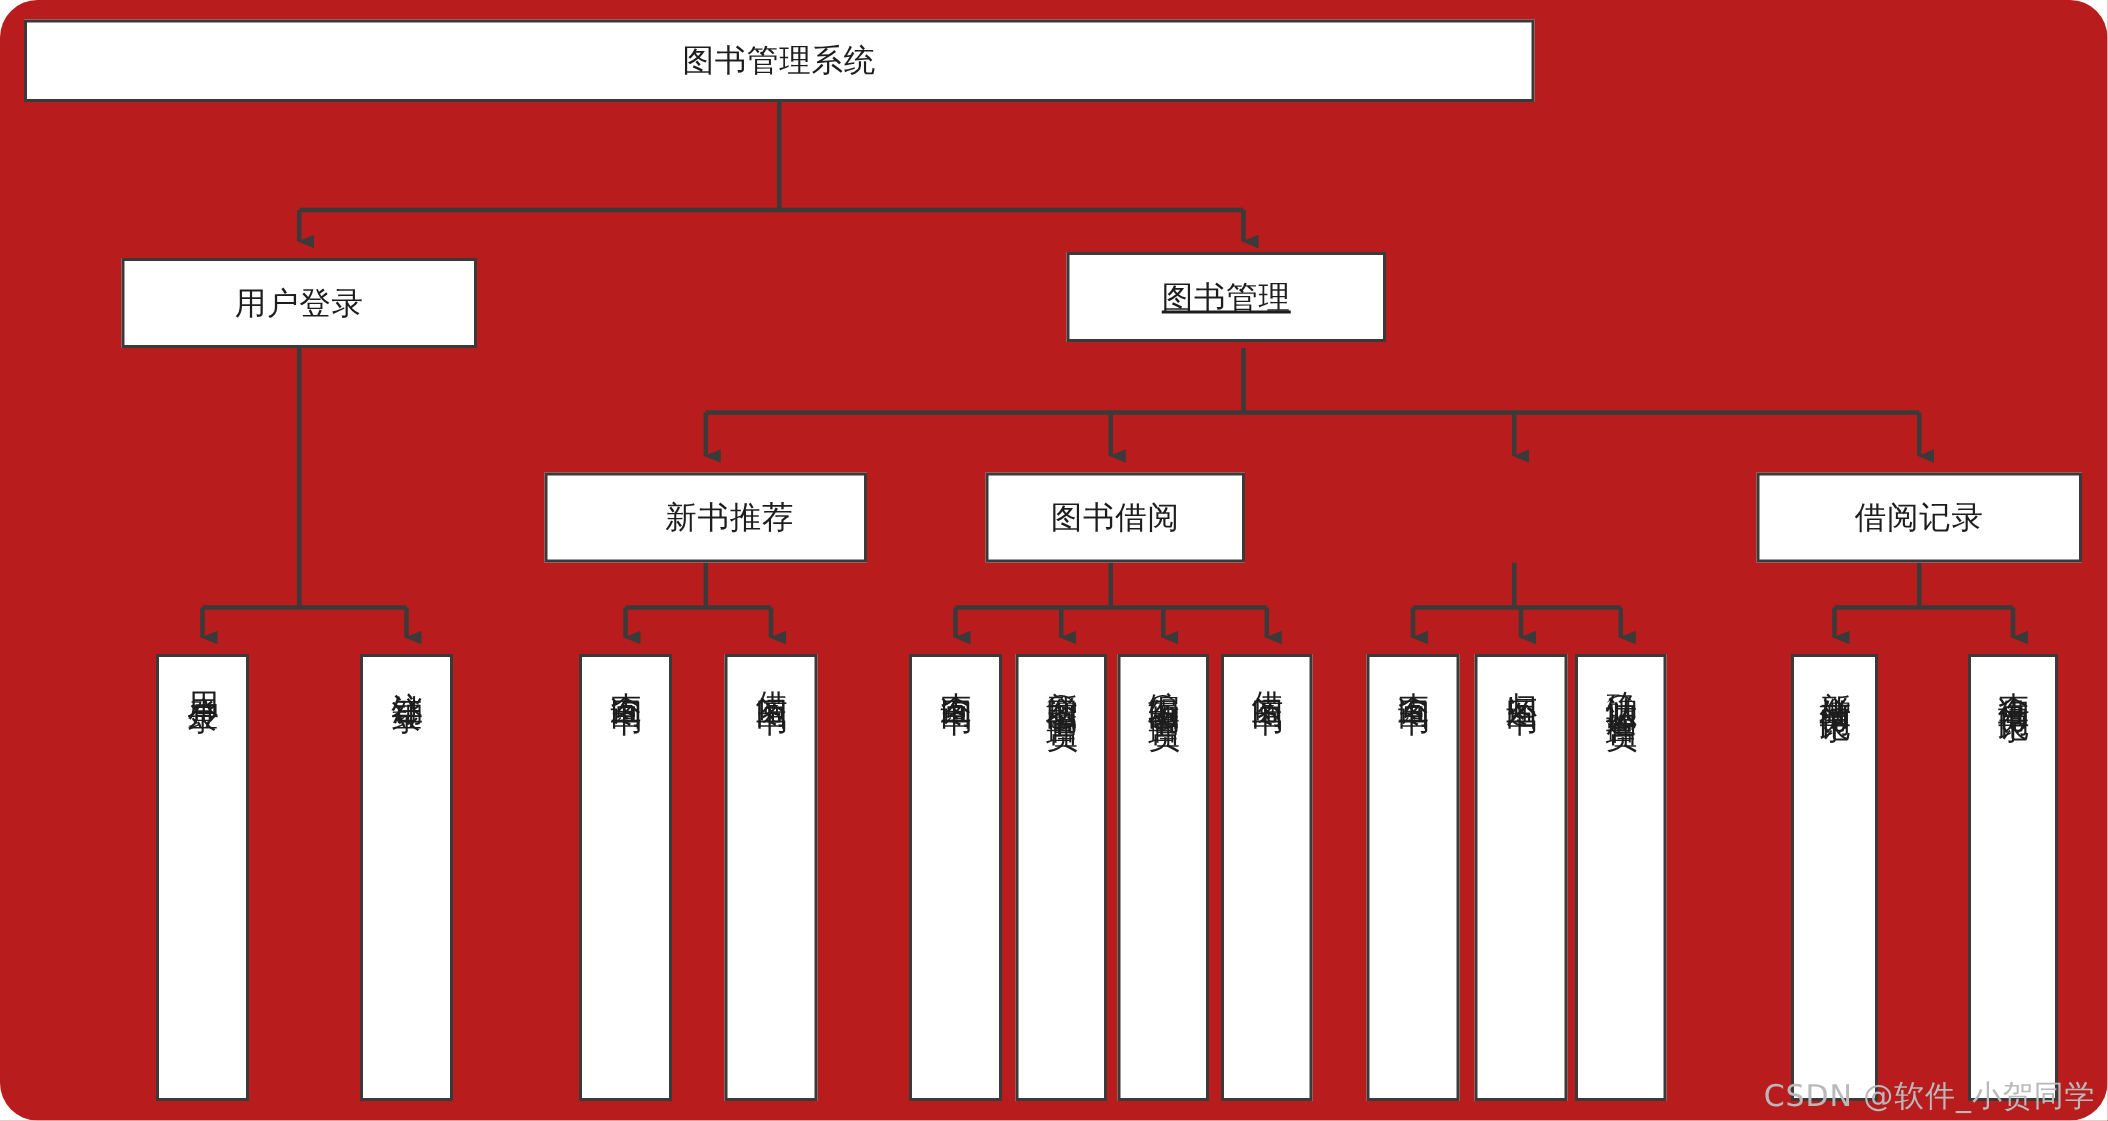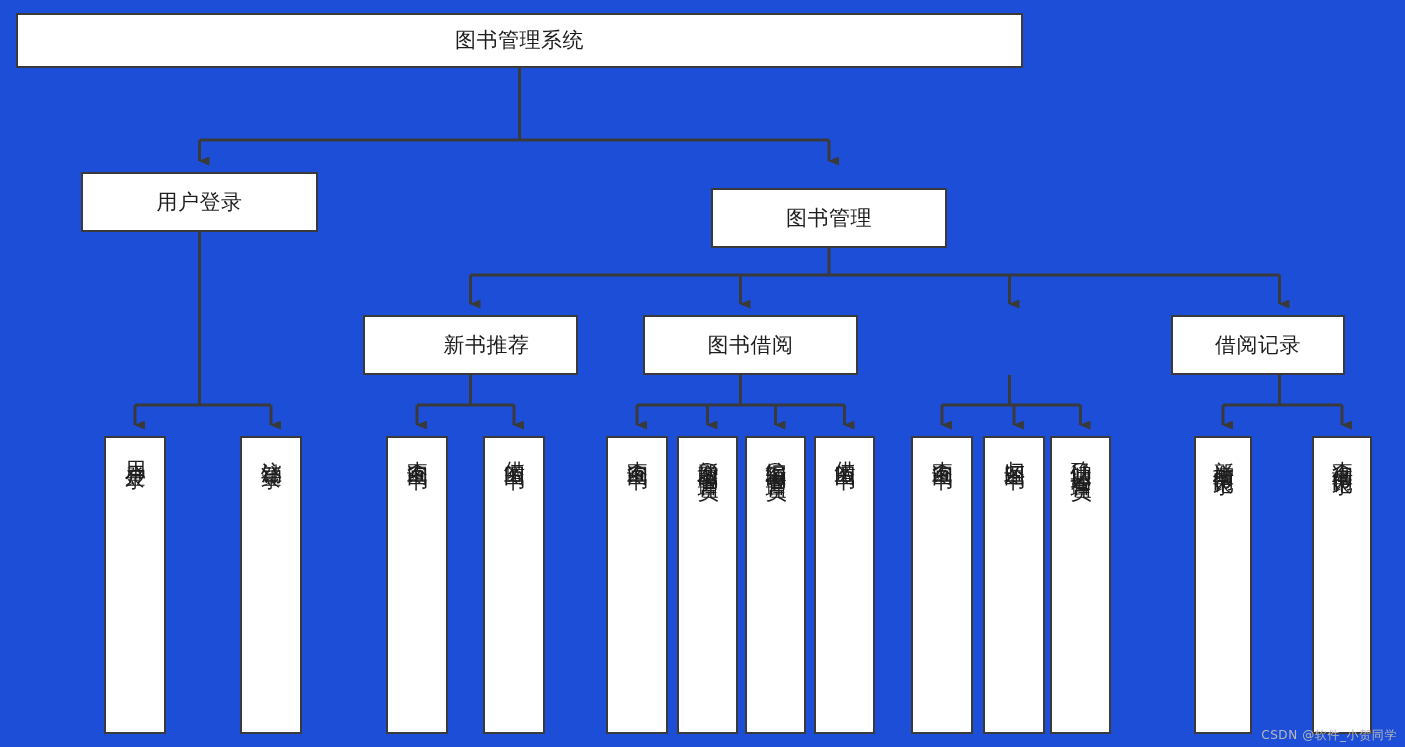--- a/index.html
+++ b/index.html
@@ -8,22 +8,23 @@
     padding: 0;
     background: #ffffff;
   }
   body {
     font-family: "DejaVu Sans", "Liberation Sans", sans-serif;
   }
   #diagram-root {
     position: relative;
     width: 1405px;
     height: 747px;
-    background: #1d4ed8;
+    background: #b91c1c;
     overflow: hidden;
+    border-radius: 25px;
   }
   #edge-layer {
     position: absolute;
     left: 0;
     top: 0;
     width: 1405px;
     height: 747px;
     pointer-events: none;
   }
   .node {
@@ -71,21 +72,21 @@
     text-orientation: upright;
     font-size: 21px;
     letter-spacing: 3px;
     line-height: 1;
     white-space: nowrap;
   }
   #watermark {
     position: absolute;
     right: 8px;
     bottom: 3px;
-    font-size: 12px;
+    font-size: 20px;
     color: #b9b9b9;
     letter-spacing: 0.6px;
     white-space: nowrap;
   }
 </style>
 </head>
 <body>
 
 <div id="diagram-root">
 
@@ -132,31 +133,31 @@
       </g>
   </svg>
 
   <div class="node root horiz">
     <span class="node-label">图书管理系统</span>
   </div>
 
   <div class="node lvl2 horiz" style="left:81px;top:172px;width:237px;">
     <span class="node-label">用户登录</span>
   </div>
-  <div class="node lvl2 horiz" style="left:711px;top:188px;width:236px;">
+  <div class="node lvl2 horiz" style="left:711px;top:168px;width:213px;text-decoration:underline;">
     <span class="node-label">图书管理</span>
   </div>
 
   <div class="node lvl3 horiz" style="left:363px;top:315px;width:215px;padding-left:32px;">
     <span class="node-label">新书推荐</span>
   </div>
-  <div class="node lvl3 horiz" style="left:643px;top:315px;width:215px;">
+  <div class="node lvl3 horiz" style="left:657px;top:315px;width:173px;">
     <span class="node-label">图书借阅</span>
   </div>
-  <div class="node lvl3 horiz" style="left:1171px;top:315px;width:174px;">
+  <div class="node lvl3 horiz" style="left:1171px;top:315px;width:217px;">
     <span class="node-label">借阅记录</span>
   </div>
 
   <div class="node leaf" style="left:104px;top:436px;width:62px;height:298px;">
     <span class="node-label">用户登录</span>
   </div>
   <div class="node leaf" style="left:240px;top:436px;width:62px;height:298px;">
     <span class="node-label">注销登录</span>
   </div>
 

